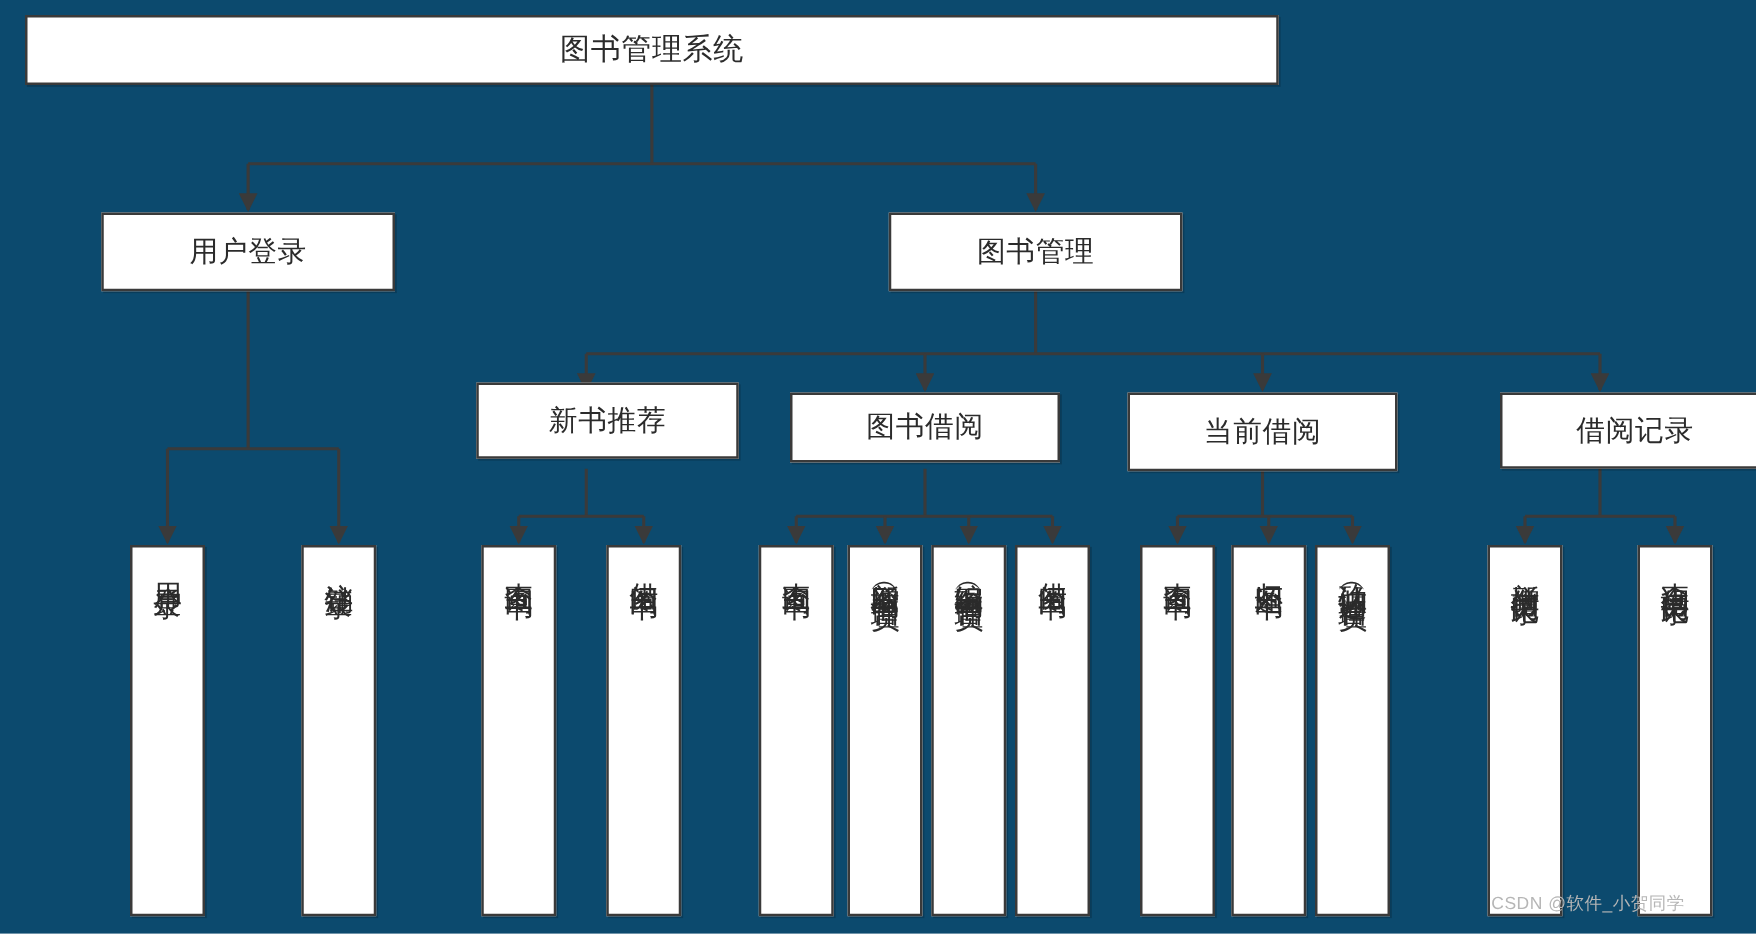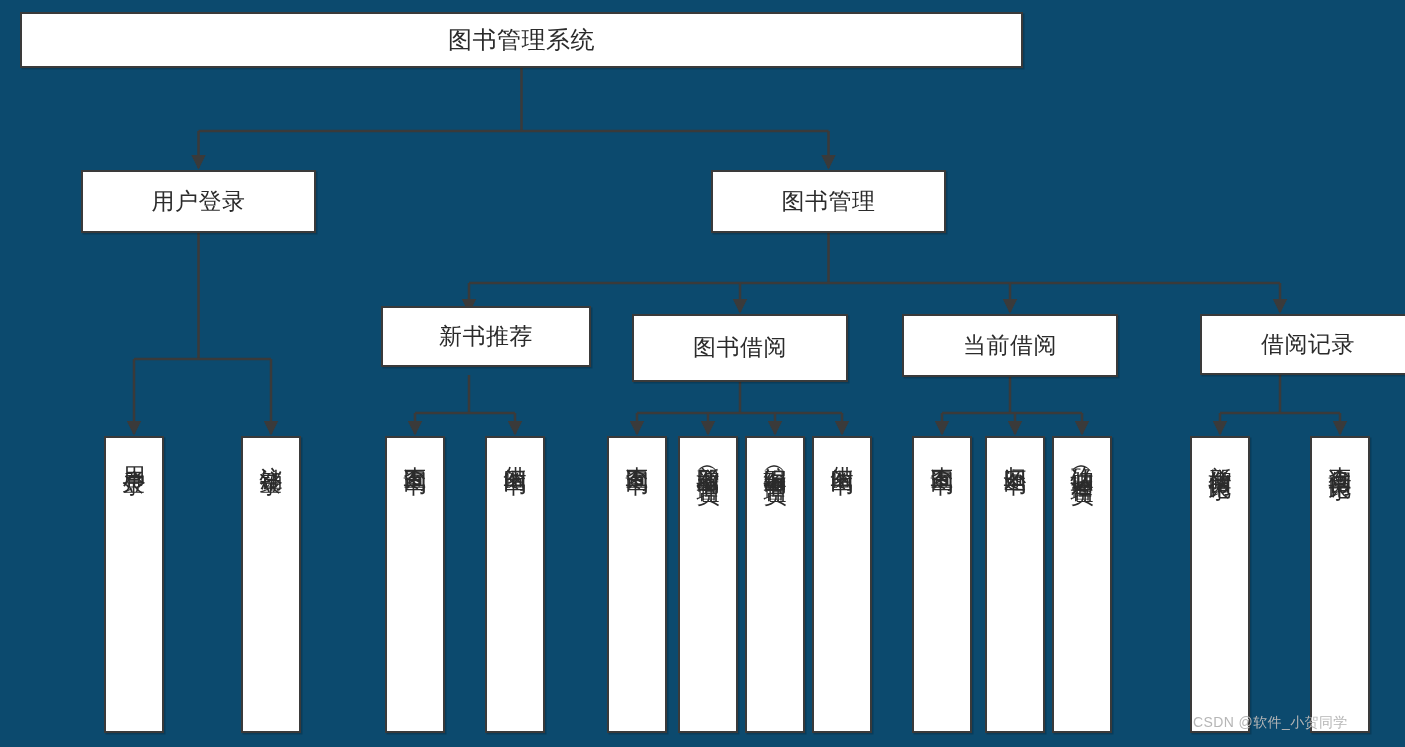--- a/index.html
+++ b/index.html
@@ -128,21 +128,21 @@
       </div>
       <div class="node horiz" style="left: 81px; top: 170px; width: 235px; height: 63px;">
         <span class="label">用户登录</span>
       </div>
       <div class="node horiz" style="left: 711px; top: 170px; width: 235px; height: 63px;">
         <span class="label">图书管理</span>
       </div>
       <div class="node horiz" style="left: 361px; top: 306px; width: 210px; height: 61px; margin-left: 20px;">
         <span class="label">新书推荐</span>
       </div>
-      <div class="node horiz" style="left: 632px; top: 314px; width: 216px; height: 68px;">
+      <div class="node horiz" style="left: 632px; top: 314px; width: 216px; height: 56px;">
         <span class="label">图书借阅</span>
       </div>
       <div class="node horiz" style="left: 902px; top: 314px; width: 216px; height: 63px;">
         <span class="label">当前借阅</span>
       </div>
       <div class="node horiz" style="left: 1200px; top: 314px; width: 216px; height: 61px;">
         <span class="label">借阅记录</span>
       </div>
       <div class="node vert" style="left: 104px; top: 436px; width: 60px; height: 297px;">
         <span class="label">用户登录</span>

